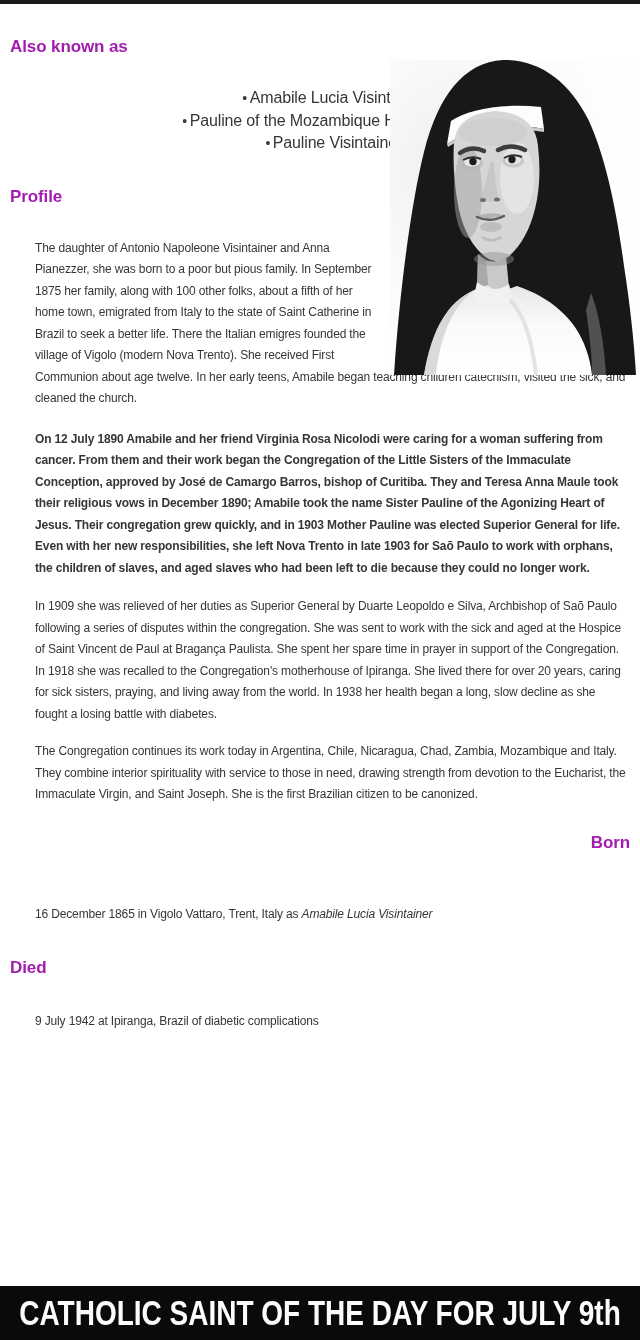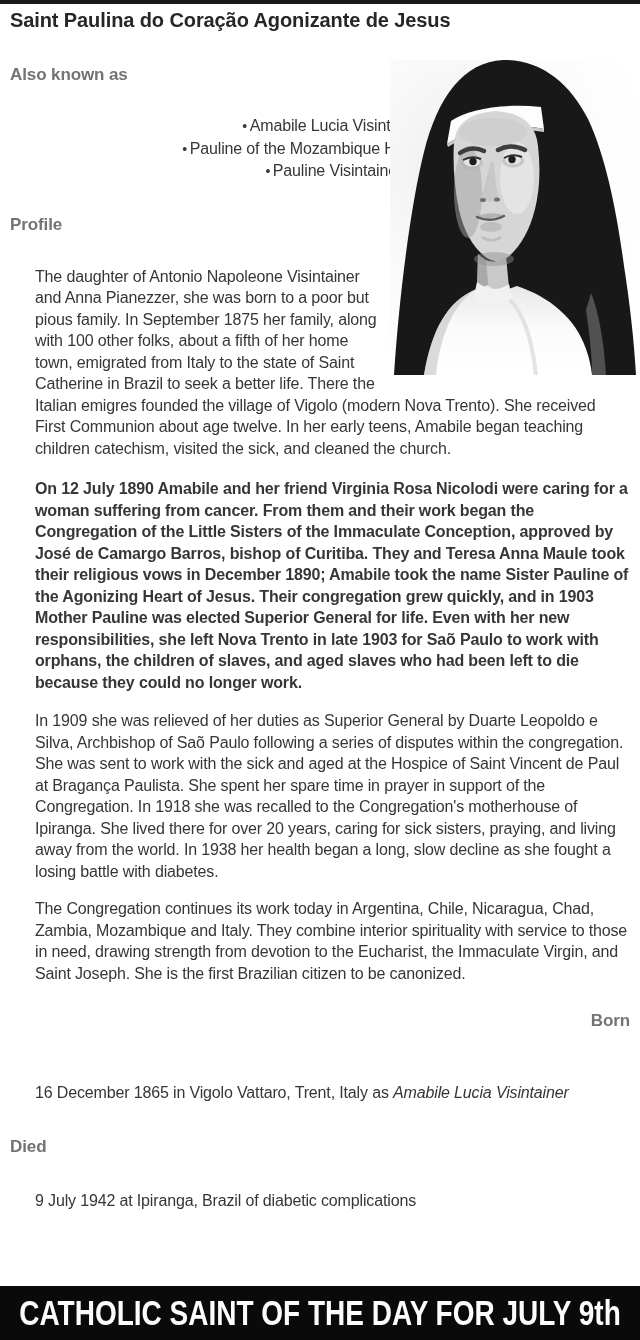--- a/index.html
+++ b/index.html
@@ -12,35 +12,35 @@
     color:#333333;
   }
   .topbar { height:4px; background:#191919; }
   .content { padding:0 10px; }
   h1 {
     font-size:20px; line-height:23px; font-weight:700;
     color:#262626; margin-top:5px; letter-spacing:-0.1px;
   }
   h2 {
     font-size:17px; line-height:22px; font-weight:700;
-    color:#737373; letter-spacing:-0.1px;
+    color:#a21caf; letter-spacing:-0.1px;
   }
   .h-aka    { margin-top:32px; }
   .h-profile{ margin-top:31px; }
   .h-born   { margin-top:26px;text-align:right; }
   .h-died   { margin-top:32px; }
   .aka-list {
     list-style:none; margin-top:29px; margin-left:25px;
     font-size:16px; line-height:21.5px; color:#363636; letter-spacing:-0.15px;text-align:center;
   }
   .aka-list .bullet {
     display:inline-block; width:10px; font-size:14px; color:#3a3a3a;
   }
   p.body {
-    margin-left:25px; font-size:16px; line-height:21.5px;
+    margin-left:25px; font-size:12px; line-height:21.5px;
     color:#363636; letter-spacing:-0.15px;
   }
   .p1 { margin-top:30px; }
   .p2 { margin-top:19px;font-weight:bold; }
   .p3 { margin-top:17px; }
   .p4 { margin-top:16px; }
   .born-text { margin-top:50px; }
   .died-text { margin-top:32px; }
   .img-shim { float:right; width:247px; height:113px; }
   .portrait {
@@ -118,21 +118,20 @@
   <path d="M34,315 C42,268 58,242 84,230 L98,225 Q104,232 116,230 L127,226 C160,237 186,259 196,289 C199,297 201,306 202,315 Z" fill="url(#habitShade)"></path>
   <path d="M87,222 Q103,235 119,224 L123,241 Q102,252 83,241 Z" fill="#f1f1f1"></path>
 
   <path d="M34,315 C42,268 58,242 84,230 C62,247 50,277 46,315 Z" fill="#bdbdbd" opacity="0.55"></path>
   <path d="M196,250 C200,278 202,298 202,315 L216,315 C214,280 208,250 201,233 Z" fill="#8a8a8a" opacity="0.5"></path>
   <path d="M120,240 Q140,260 146,315" stroke="#dddddd" stroke-width="4" fill="none" opacity="0.8"></path>
 </svg>
 
 <div class="content">
 
-  <h1>Saint Paulina do Coração Agonizante de Jesus</h1>
 
   <h2 class="h-aka">Also known as</h2>
 
   <ul class="aka-list">
     <li><span class="bullet">•</span><span>Amabile Lucia Visintainer</span></li>
     <li><span class="bullet">•</span><span>Pauline of the Mozambique Heart of Jesus</span></li>
     <li><span class="bullet">•</span><span>Pauline Visintainer</span></li>
   </ul>
 
   <h2 class="h-profile">Profile</h2>

